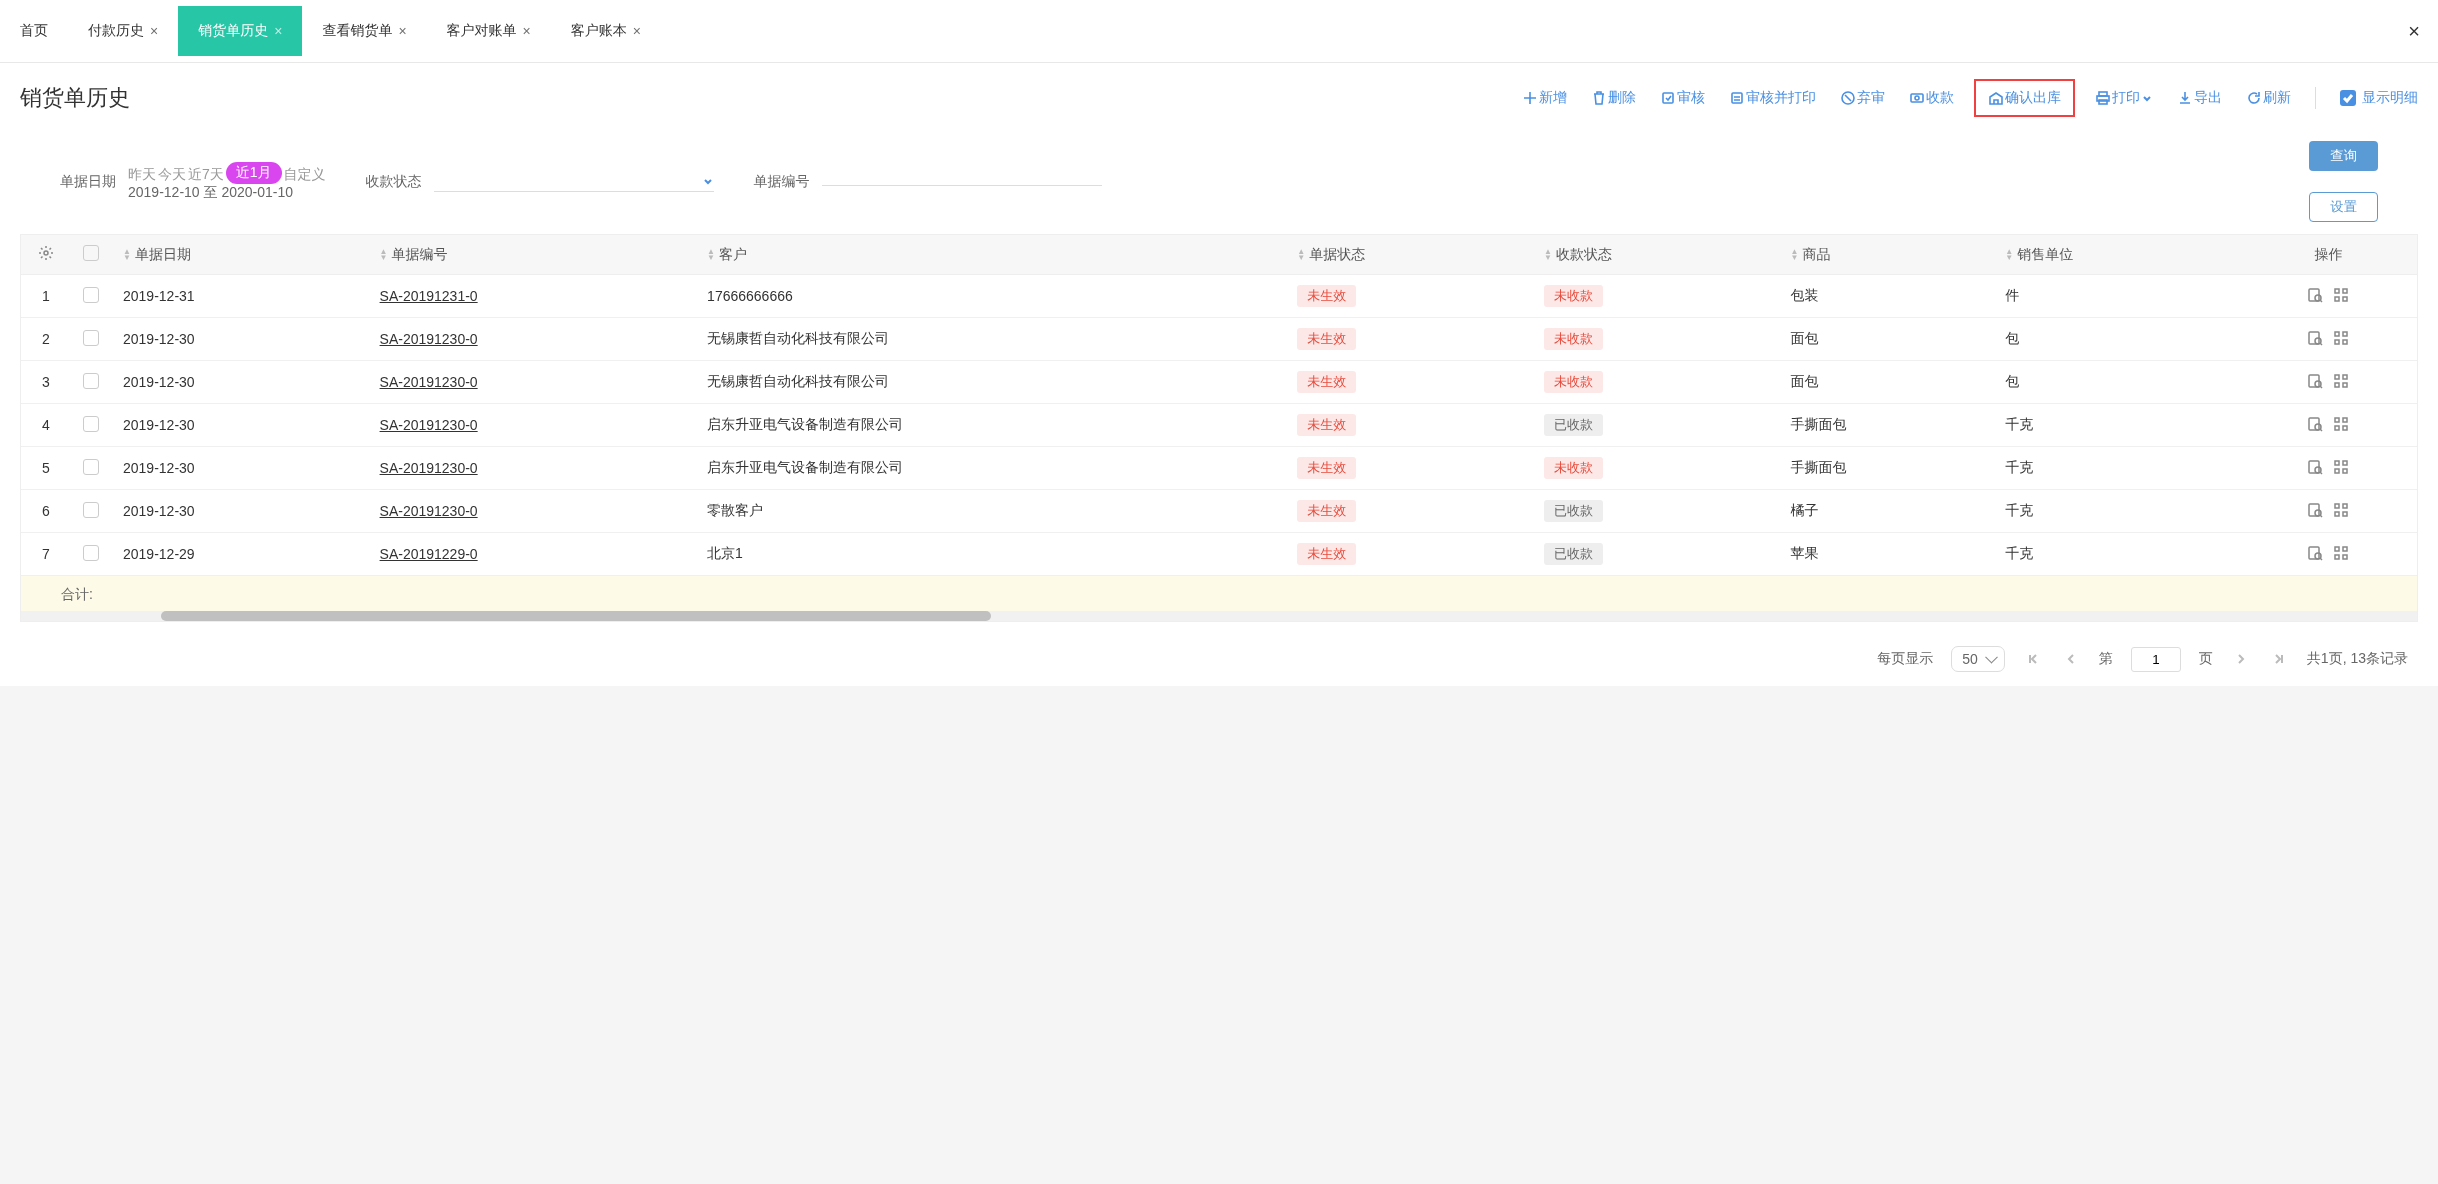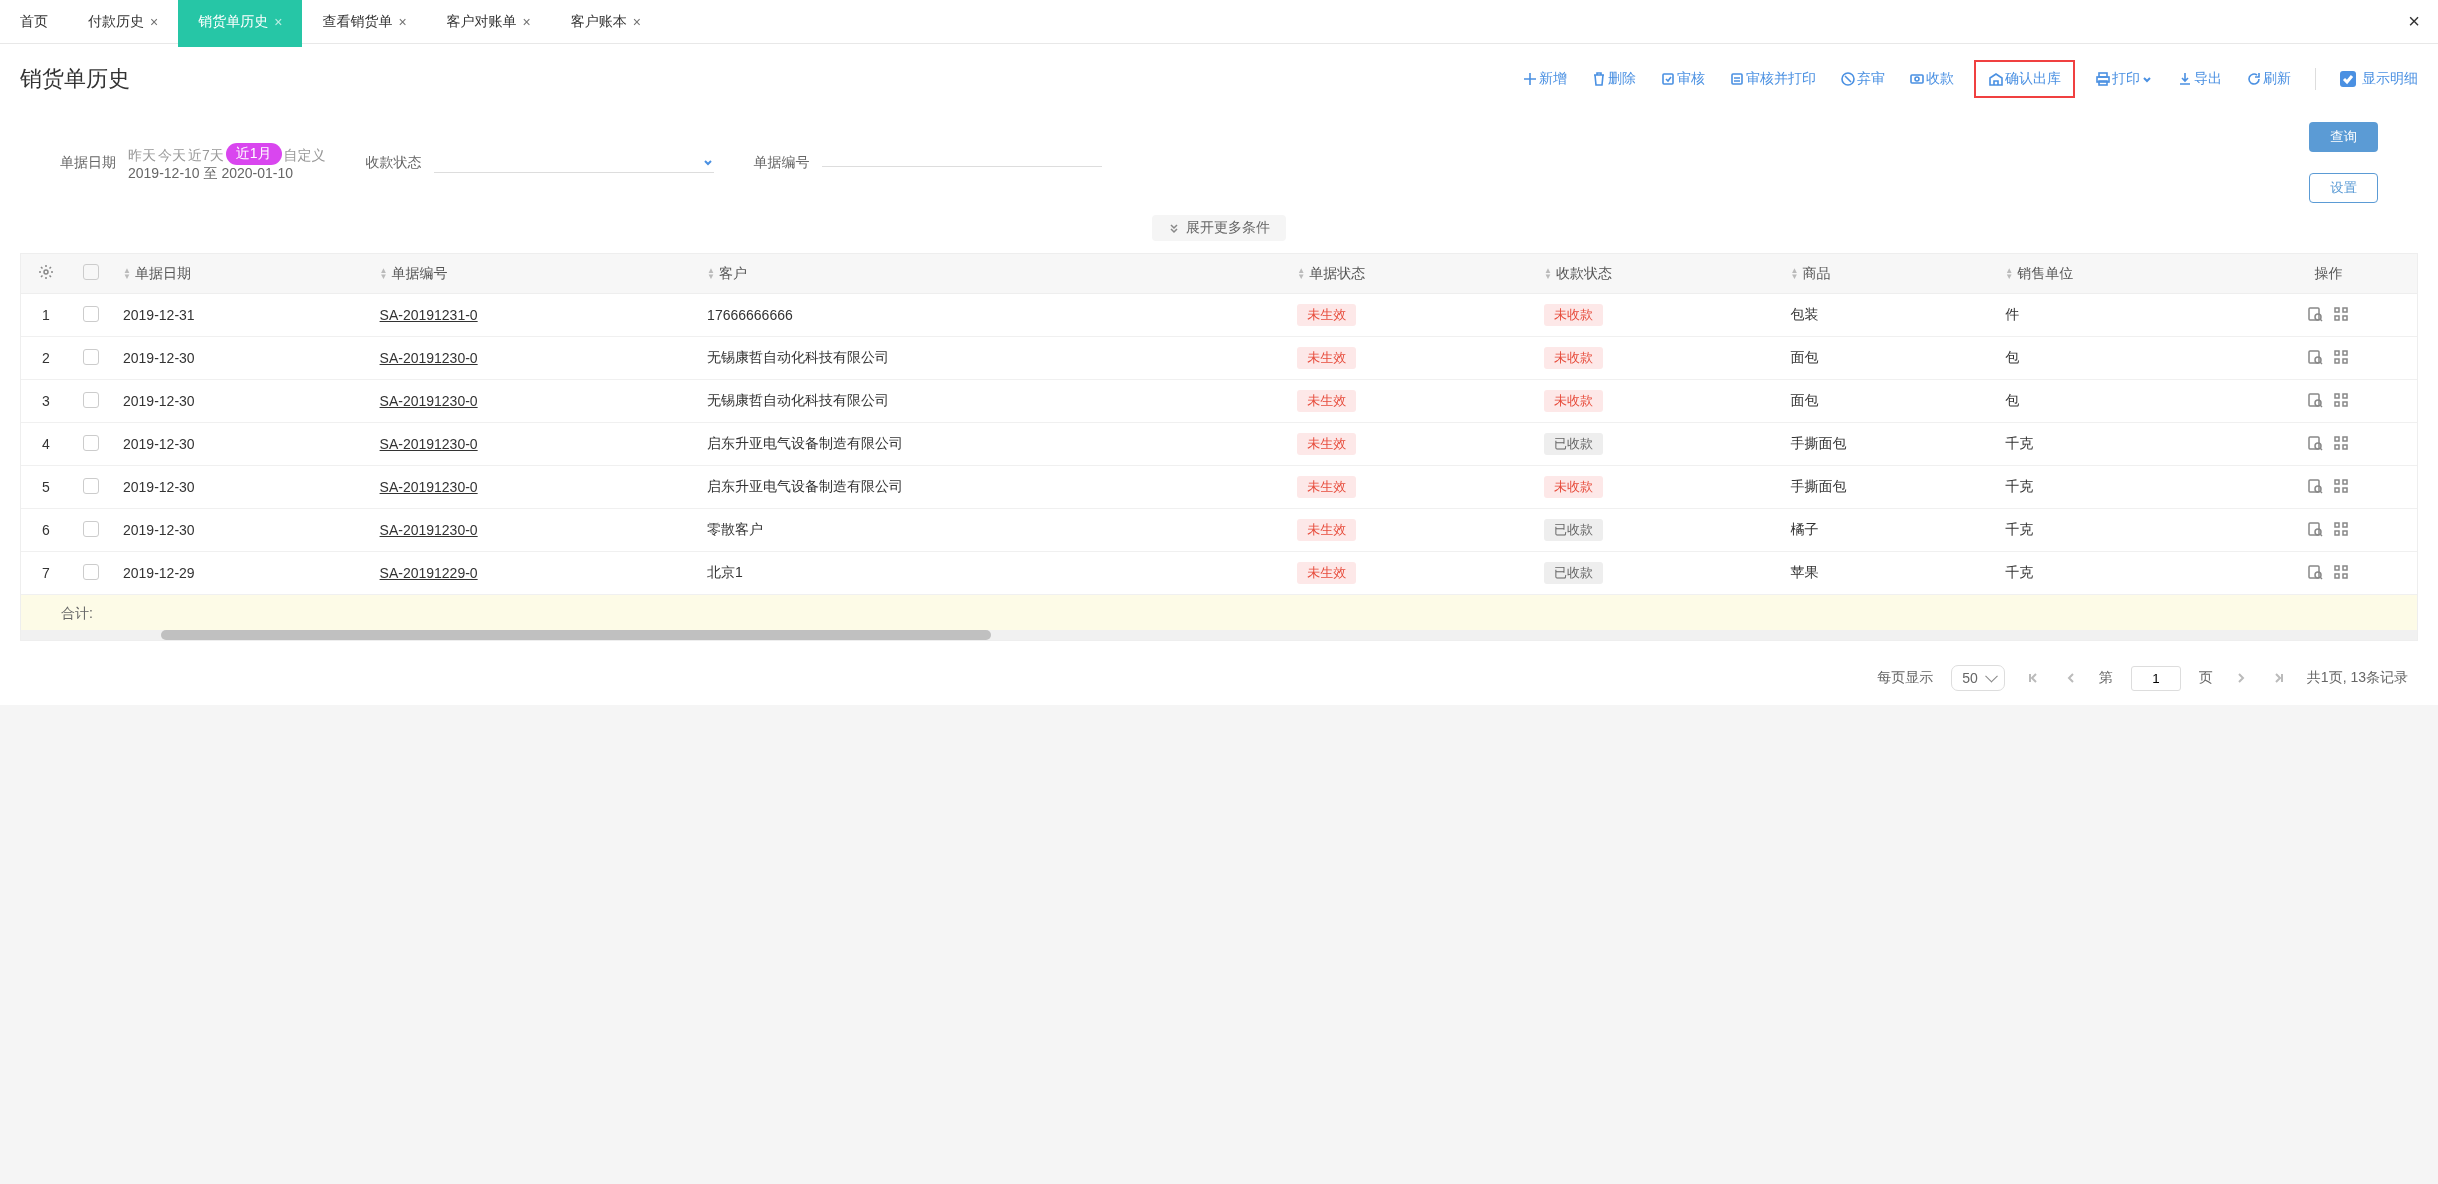--- a/index.html
+++ b/index.html
@@ -1,21 +1,21 @@
 <!DOCTYPE html>
 <html><head>
 <meta charset="utf-8">
 <style>
 * { box-sizing: border-box; margin: 0; padding: 0; }
 body { font-family: "Microsoft YaHei", -apple-system, sans-serif; background: #f5f5f5; font-size: 14px; color: #333; }
 
 .app { background: #fff; }
 
 
-.tabs { display: flex; align-items: center; background: #fff; border-bottom: 1px solid #e8e8e8; height: 44px; position: relative; }
+.tabs { display: flex; align-items: center; background: #fff; border-bottom: 1px solid #e8e8e8; height: 63px; position: relative; }
 .tab { padding: 0 20px; height: 50px; display: flex; align-items: center; cursor: pointer; gap: 6px; }
 .tab.active { background: #26c6a6; color: #fff; }
 .tab-close { font-size: 14px; opacity: 0.7; }
 .tabs-close-all { position: absolute; right: 10px; font-size: 20px; cursor: pointer; padding: 0 8px; }
 
 
 .header-bar { display: flex; align-items: center; padding: 20px 20px 16px; gap: 20px; }
 .page-title { font-size: 22px; font-weight: 500; }
 .toolbar { margin-left: auto; display: flex; gap: 24px; align-items: center; }
 .tool-btn { display: flex; align-items: center; gap: 1px; color: #4a90e2; cursor: pointer; }
@@ -247,28 +247,20 @@
               </svg></span>
           </div>
       </div>
       <div class="filter-group">
         <span class="filter-label">单据编号</span>
         <div class="filter-input"></div>
       </div>
       <div class="filter-right">
         <button class="btn-primary">查询</button>
         <button class="btn-outline">设置</button>
-      </div>
-    </div>
-    <div class="expand-row">
-      <div class="expand-more">
-        <svg width="12" height="12" viewBox="0 0 12 12">
-            <path d="M3 3l3 3 3-3M3 7l3 3 3-3" stroke="#888" fill="none" stroke-width="1.5"></path>
-          </svg>
-        <span>展开更多条件</span>
       </div>
     </div>
   </div>
 
   <div class="table-wrap">
     <div class="table-inner">
     <table>
       <thead>
         <tr>
           <th class="col-idx"><span class="gear-icon"><svg viewBox="0 0 16 16">

